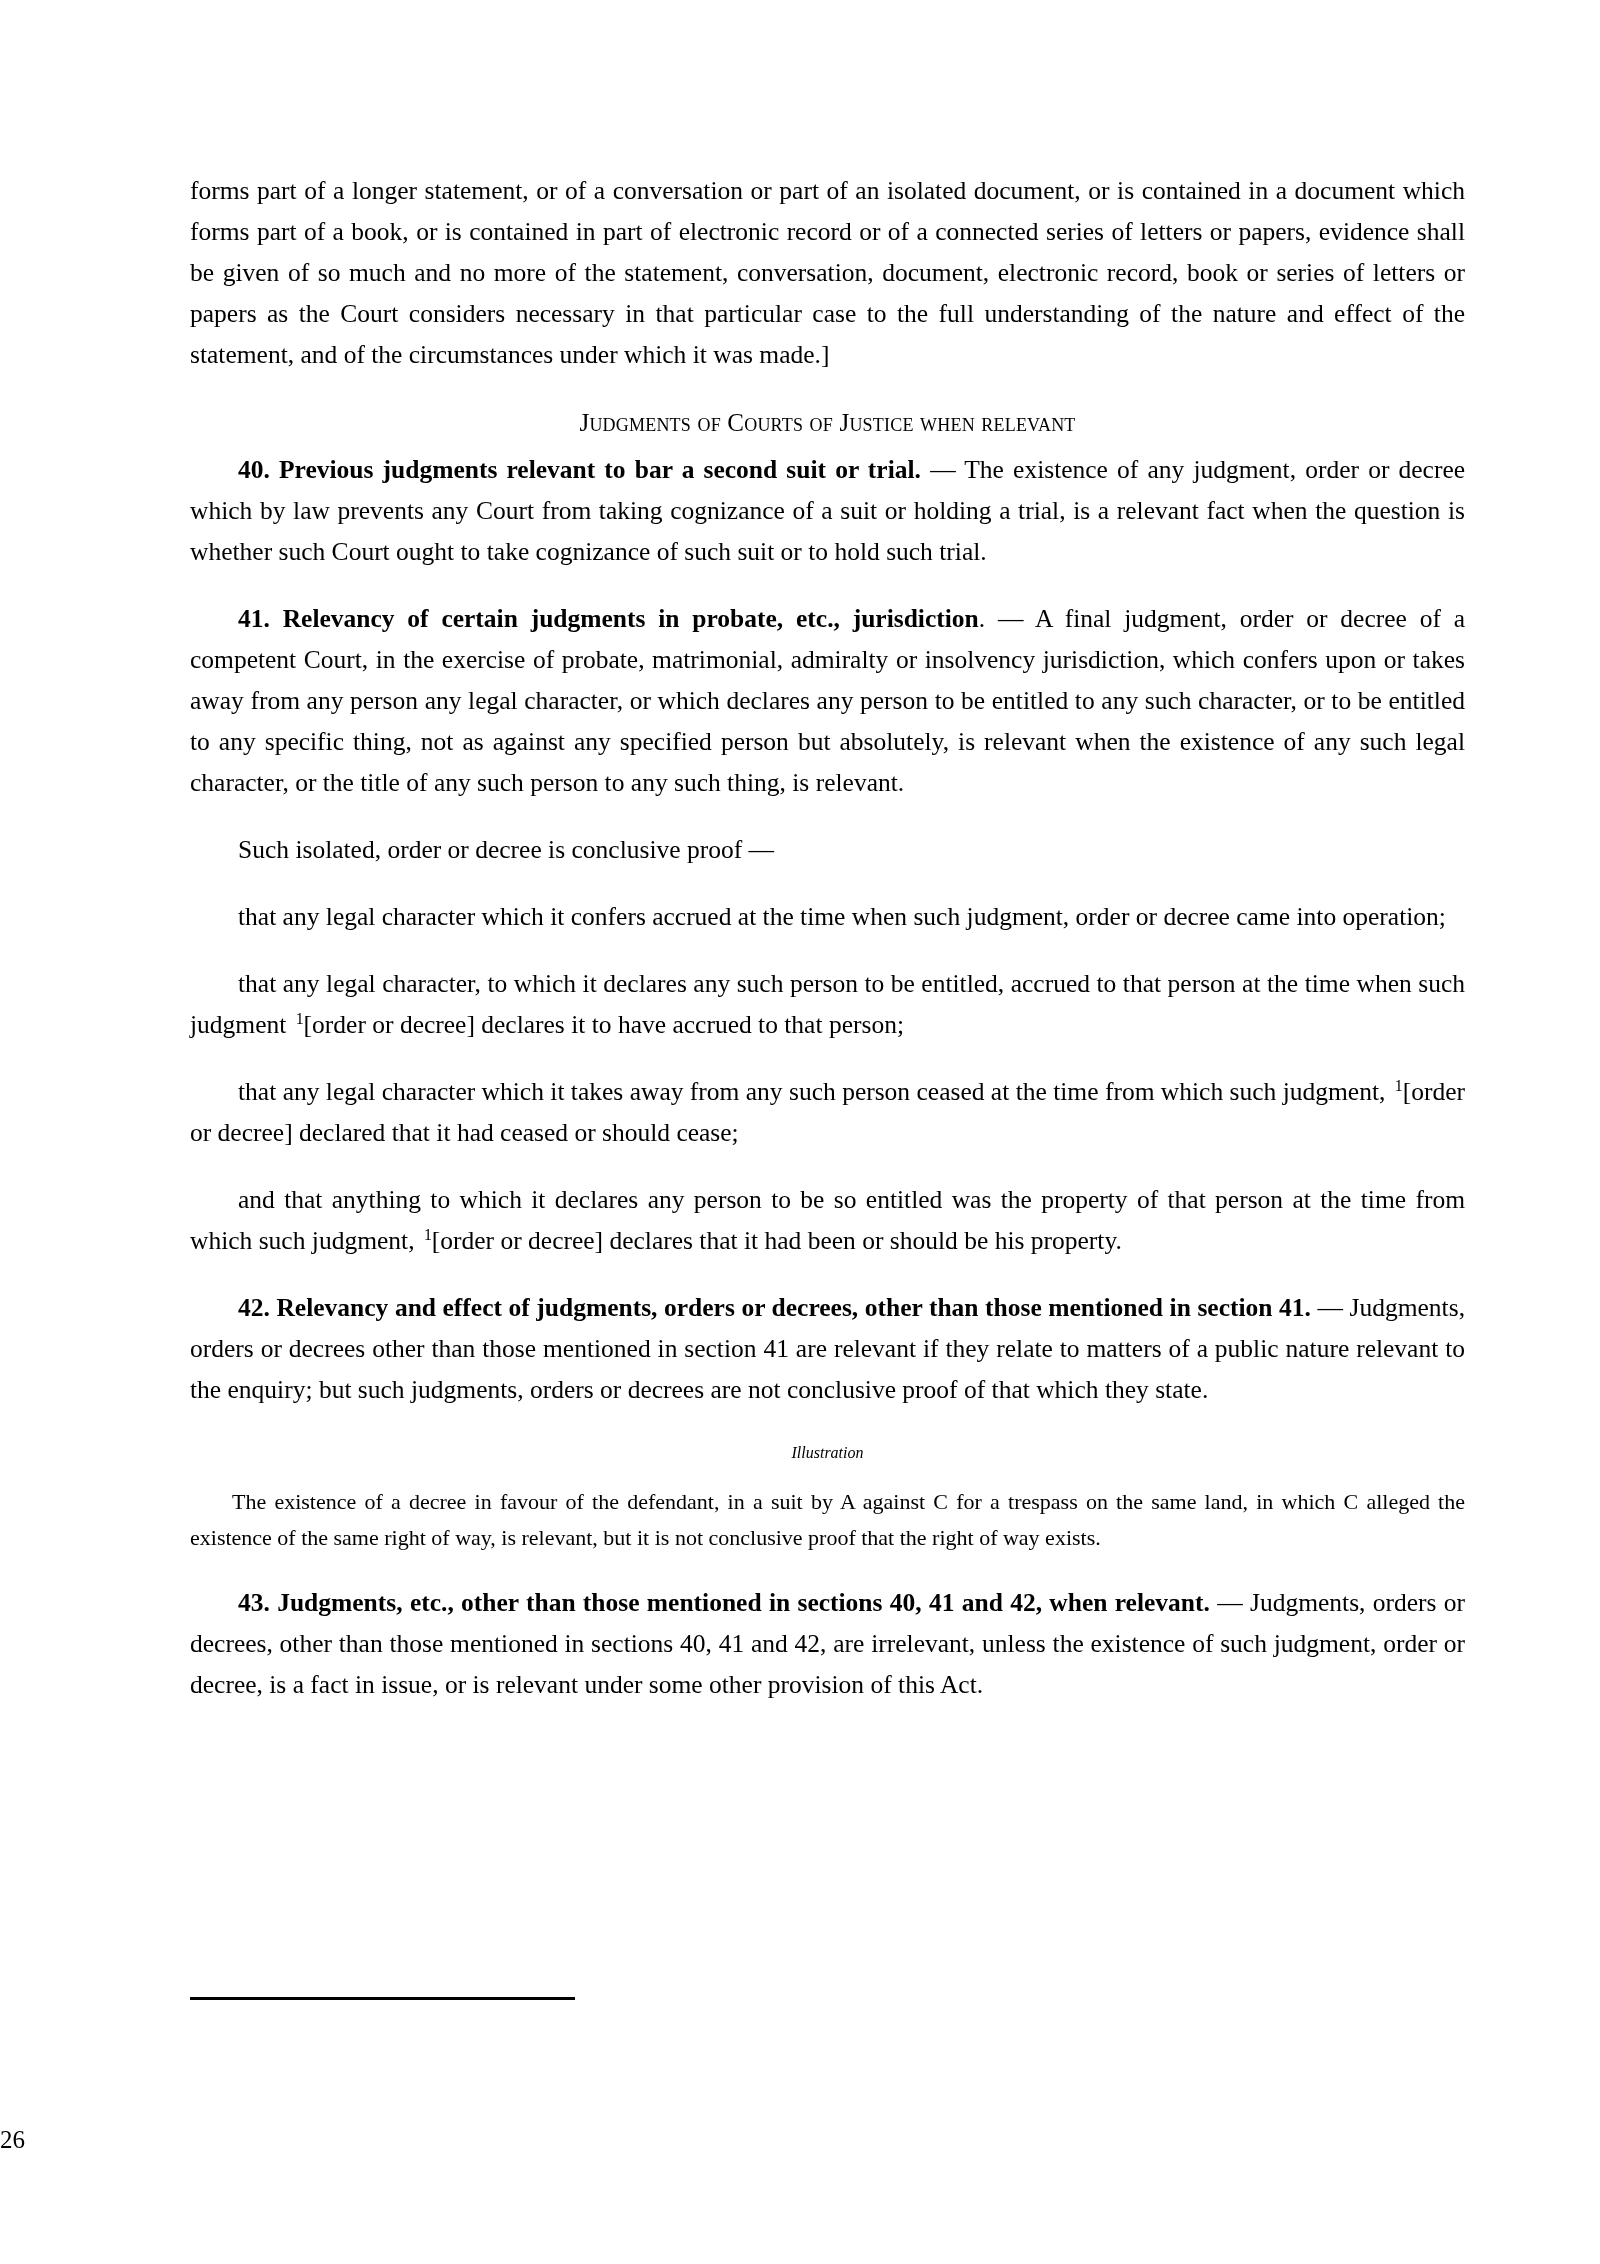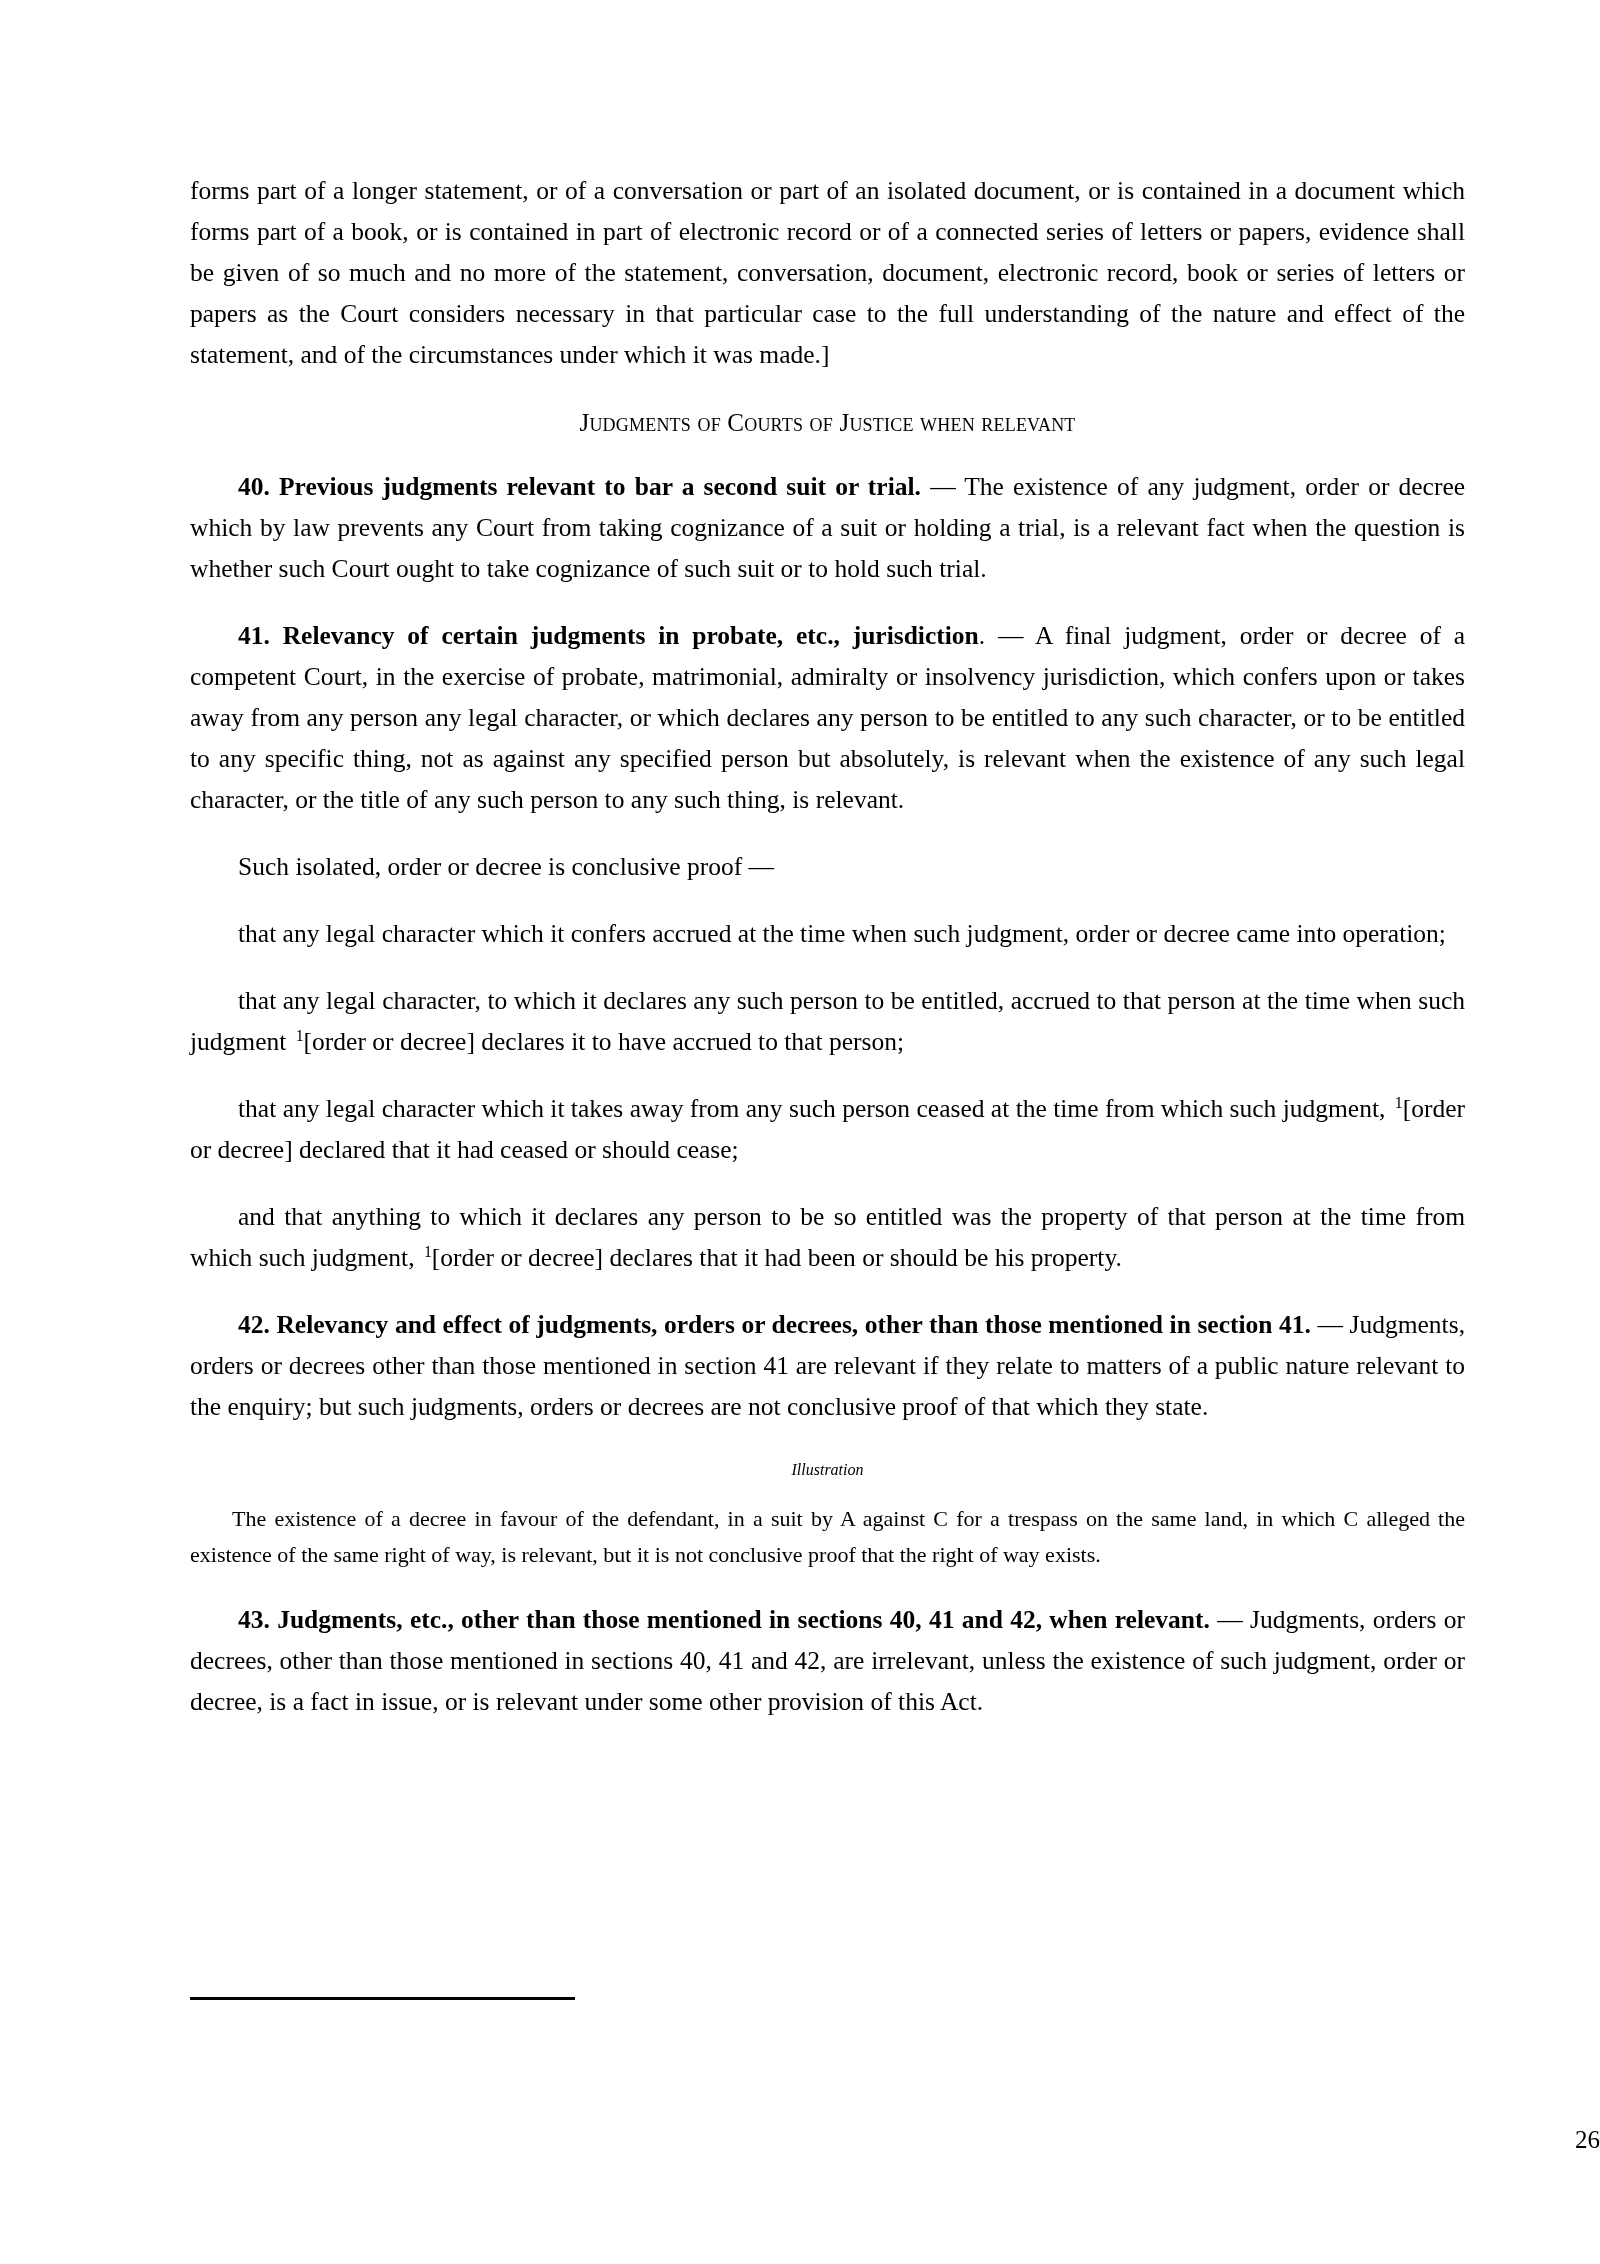--- a/index.html
+++ b/index.html
@@ -55,21 +55,21 @@
   sup.fn {
     font-size: 0.62em;
     vertical-align: super;
     line-height: 0;
     padding-left: 3px;
   }
   
   .chapter-head {
     text-align: center;
     margin-top: 34px;
-    margin-bottom: 29px;
+    margin-bottom: 12px;
     font-size: 25px;
     letter-spacing: 0.2px;
     white-space: nowrap;
   }
   .chapter-head .sc {
     font-variant: small-caps;
   }
   
   .illus-title {
     text-align: center;
@@ -107,21 +107,21 @@
     font-size: 22.5px;
     line-height: 32px;
     margin: 0;
   }
   
   .page-number {
     position: absolute;
     left: 0;
     right: 0;
     top: 2126px;
-    text-align: right;
+    text-align: left;
     font-size: 25px;
   }
 </style>
 </head>
 <body>
 
 <div class="page">
 
   <div class="content">
 

